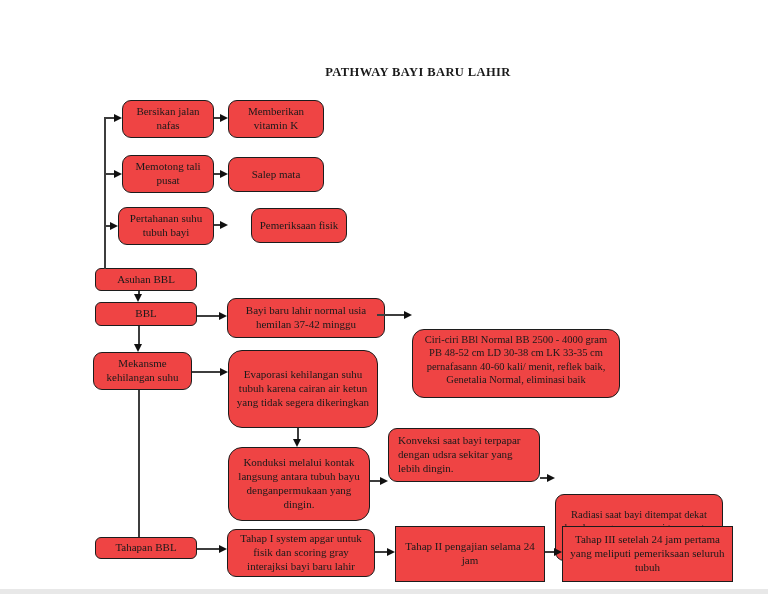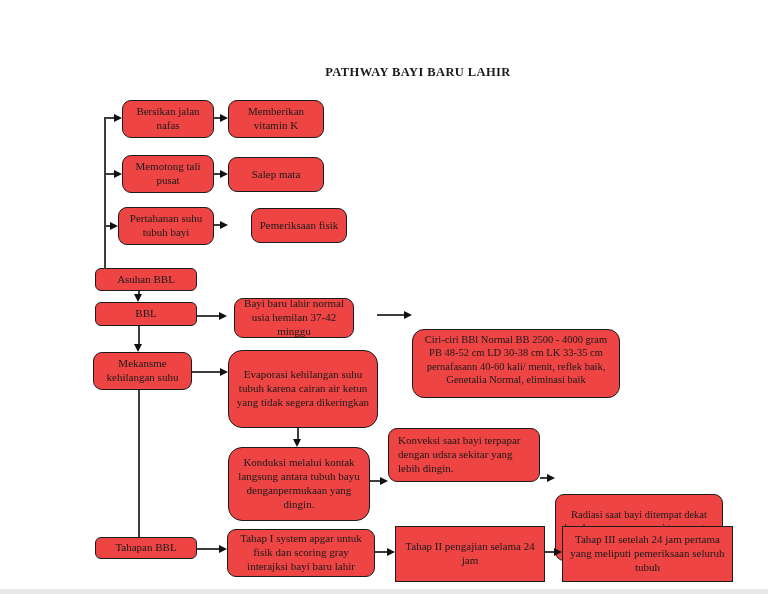--- a/index.html
+++ b/index.html
@@ -54,21 +54,21 @@
 
   <div class="box" style="left:122px;top:100px;width:92px;height:38px;">Bersikan jalan nafas</div>
   <div class="box" style="left:228px;top:100px;width:96px;height:38px;">Memberikan vitamin K</div>
   <div class="box" style="left:122px;top:155px;width:92px;height:38px;">Memotong tali pusat</div>
   <div class="box" style="left:228px;top:157px;width:96px;height:35px;">Salep mata</div>
   <div class="box" style="left:118px;top:207px;width:96px;height:38px;">Pertahanan suhu tubuh bayi</div>
   <div class="box" style="left:228px;top:208px;width:96px;height:35px;margin-left:23px;">Pemeriksaan fisik</div>
 
   <div class="box r6" style="left:95px;top:268px;width:102px;height:23px;">Asuhan BBL</div>
   <div class="box r6" style="left:95px;top:302px;width:102px;height:24px;">BBL</div>
-  <div class="box" style="left:234px;top:298px;width:120px;height:40px;">Bayi baru lahir normal usia hemilan 37-42 minggu</div>
+  <div class="box" style="left:227px;top:298px;width:158px;height:40px;">Bayi baru lahir normal usia hemilan 37-42 minggu</div>
   <div class="box r12 small top-text" style="left:412px;top:281px;width:208px;height:69px;">Ciri-ciri BBl Normal BB 2500 - 4000 gram PB 48-52 cm LD 30-38 cm LK 33-35 cm pernafasann 40-60 kali/ menit, reflek baik, Genetalia Normal, eliminasi baik</div>
 
   <div class="box" style="left:93px;top:352px;width:99px;height:38px;">Mekansme kehilangan suhu</div>
   <div class="box r14" style="left:228px;top:350px;width:150px;height:78px;">Evaporasi kehilangan suhu tubuh karena cairan air ketun yang tidak segera dikeringkan</div>
 
   <div class="box r14" style="left:228px;top:447px;width:142px;height:74px;">Konduksi melalui kontak langsung antara tubuh bayu denganpermukaan yang dingin.</div>
   <div class="box left-text" style="left:388px;top:428px;width:152px;height:54px;">Konveksi saat bayi terpapar dengan udsra sekitar yang lebih dingin.</div>
   <div class="box small" style="left:555px;top:446px;width:168px;height:67px;">Radiasi saat bayi ditempat dekat benda yang mempunyai temperatur lebih rendah dari tubuh bayi.</div>
 
   <div class="box r6" style="left:95px;top:537px;width:102px;height:22px;">Tahapan BBL</div>

